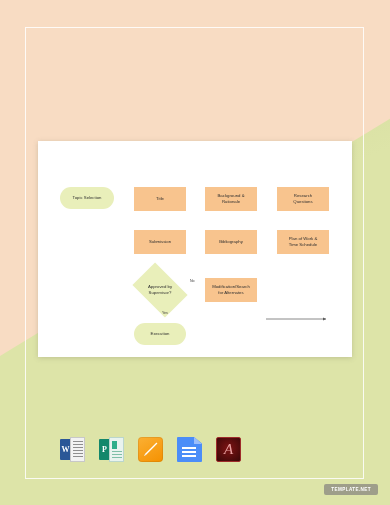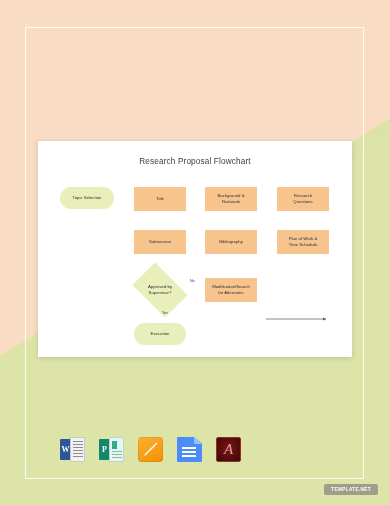--- a/index.html
+++ b/index.html
@@ -244,21 +244,20 @@
 </head>
 <body>
 
 <div id="bg-peach"></div>
 <div id="bg-green"></div>
 <div id="bg-green-shade"></div>
 <div id="inner-frame"></div>
 
 <div id="doc-card">
 
-  <div id="flow-title">Research Proposal Flowchart</div>
 
   <svg id="flow-canvas" viewBox="0 0 314 216" xmlns="http://www.w3.org/2000/svg">
     <defs>
       <marker id="arrow" markerWidth="5" markerHeight="5" refX="4.2" refY="2" orient="auto">
         <path d="M0,0 L4.4,2 L0,4 z" fill="#5A5A5A"></path>
       </marker>
     </defs>
     <g stroke="#6B6B6B" stroke-width="0.8" fill="none" marker-end="url(#arrow)">
 
       <line x1="228" y1="178" x2="288" y2="178"></line>

